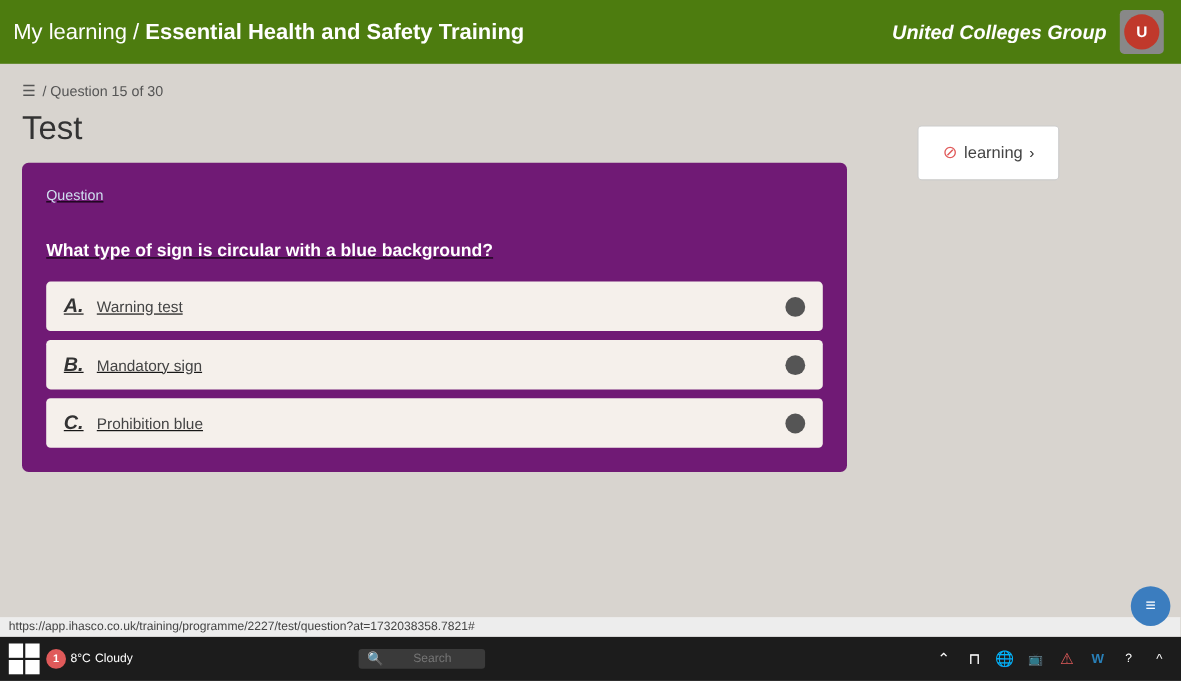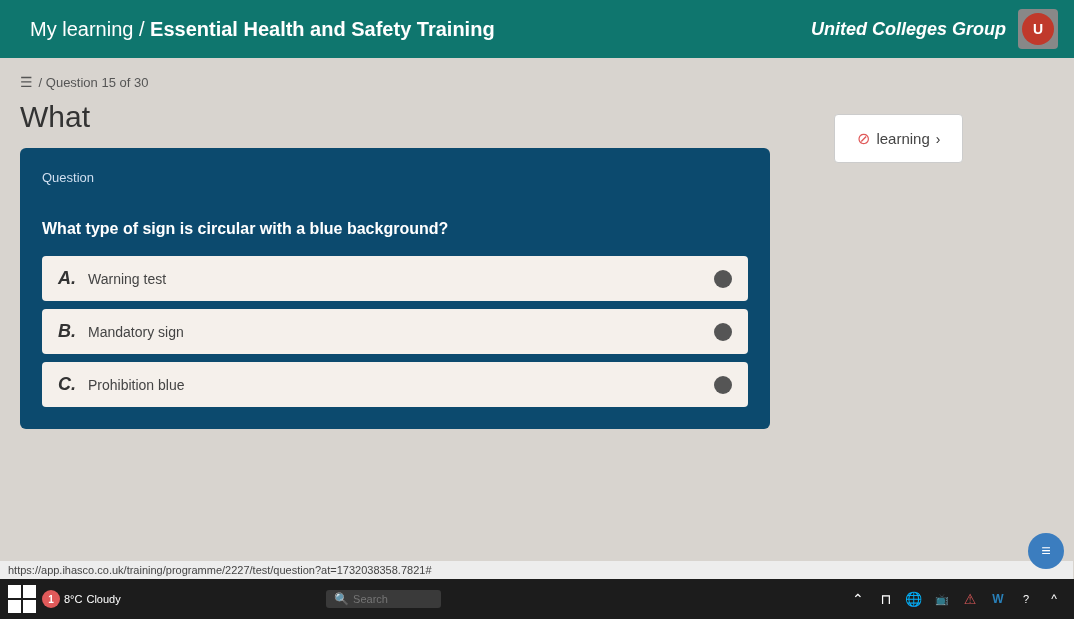--- a/index.html
+++ b/index.html
@@ -7,26 +7,26 @@
       font-family: Arial, sans-serif;
       background: #d8d4cf;
       width: 1074px;
       height: 619px;
       overflow: hidden;
       position: relative;
     }
 
     
     .header {
-      background: #0f766e;
+      background: #4d7c0f;
       height: 58px;
       display: flex;
       align-items: center;
       justify-content: space-between;
-      padding: 0 16px 0 30px;
+      padding: 0 16px 0 12px;
     }
     .header-title {
       color: #ffffff;
       font-size: 20px;
     }
     .header-title span {
       font-weight: normal;
     }
     .header-title strong {
       font-weight: bold;
@@ -85,24 +85,25 @@
 
     .page-title {
       font-size: 30px;
       font-weight: normal;
       color: #333;
       margin-bottom: 14px;
     }
 
     
     .question-card {
-      background: #0c4a6e;
+      background: #701a75;
       border-radius: 6px;
       padding: 22px 22px 22px 22px;
       max-width: 750px;
+      text-decoration: underline;
     }
 
     .question-label {
       color: #d0dff0;
       font-size: 13px;
       margin-bottom: 2px;
     }
     .question-text {
       color: #ffffff;
       font-size: 16px;
@@ -247,20 +248,21 @@
       margin-left: auto;
       margin-right: auto;
     }
     .taskbar-search input {
       background: transparent;
       border: none;
       color: #aaa;
       font-size: 11px;
       outline: none;
       width: 80px;
+      text-align: center;
     }
     .taskbar-icons {
       display: flex;
       align-items: center;
       gap: 4px;
       margin-left: auto;
       color: white;
       font-size: 14px;
     }
     .taskbar-icon-item {
@@ -302,21 +304,21 @@
 </div>
 
 <div class="main">
   <div class="left-panel">
 
     <div class="breadcrumb">
       <span class="breadcrumb-icon">☰</span>
       <span>/ Question 15 of 30</span>
     </div>
 
-    <h1 class="page-title">What</h1>
+    <h1 class="page-title">Test</h1>
 
     <div class="question-card">
       <div class="question-label">Question</div>
       <div class="question-text">What type of sign is circular with a blue background?</div>
 
       <div class="answer-option">
         <div class="answer-left">
           <span class="answer-letter">A.</span>
           <span class="answer-text">Warning test</span>
         </div>

